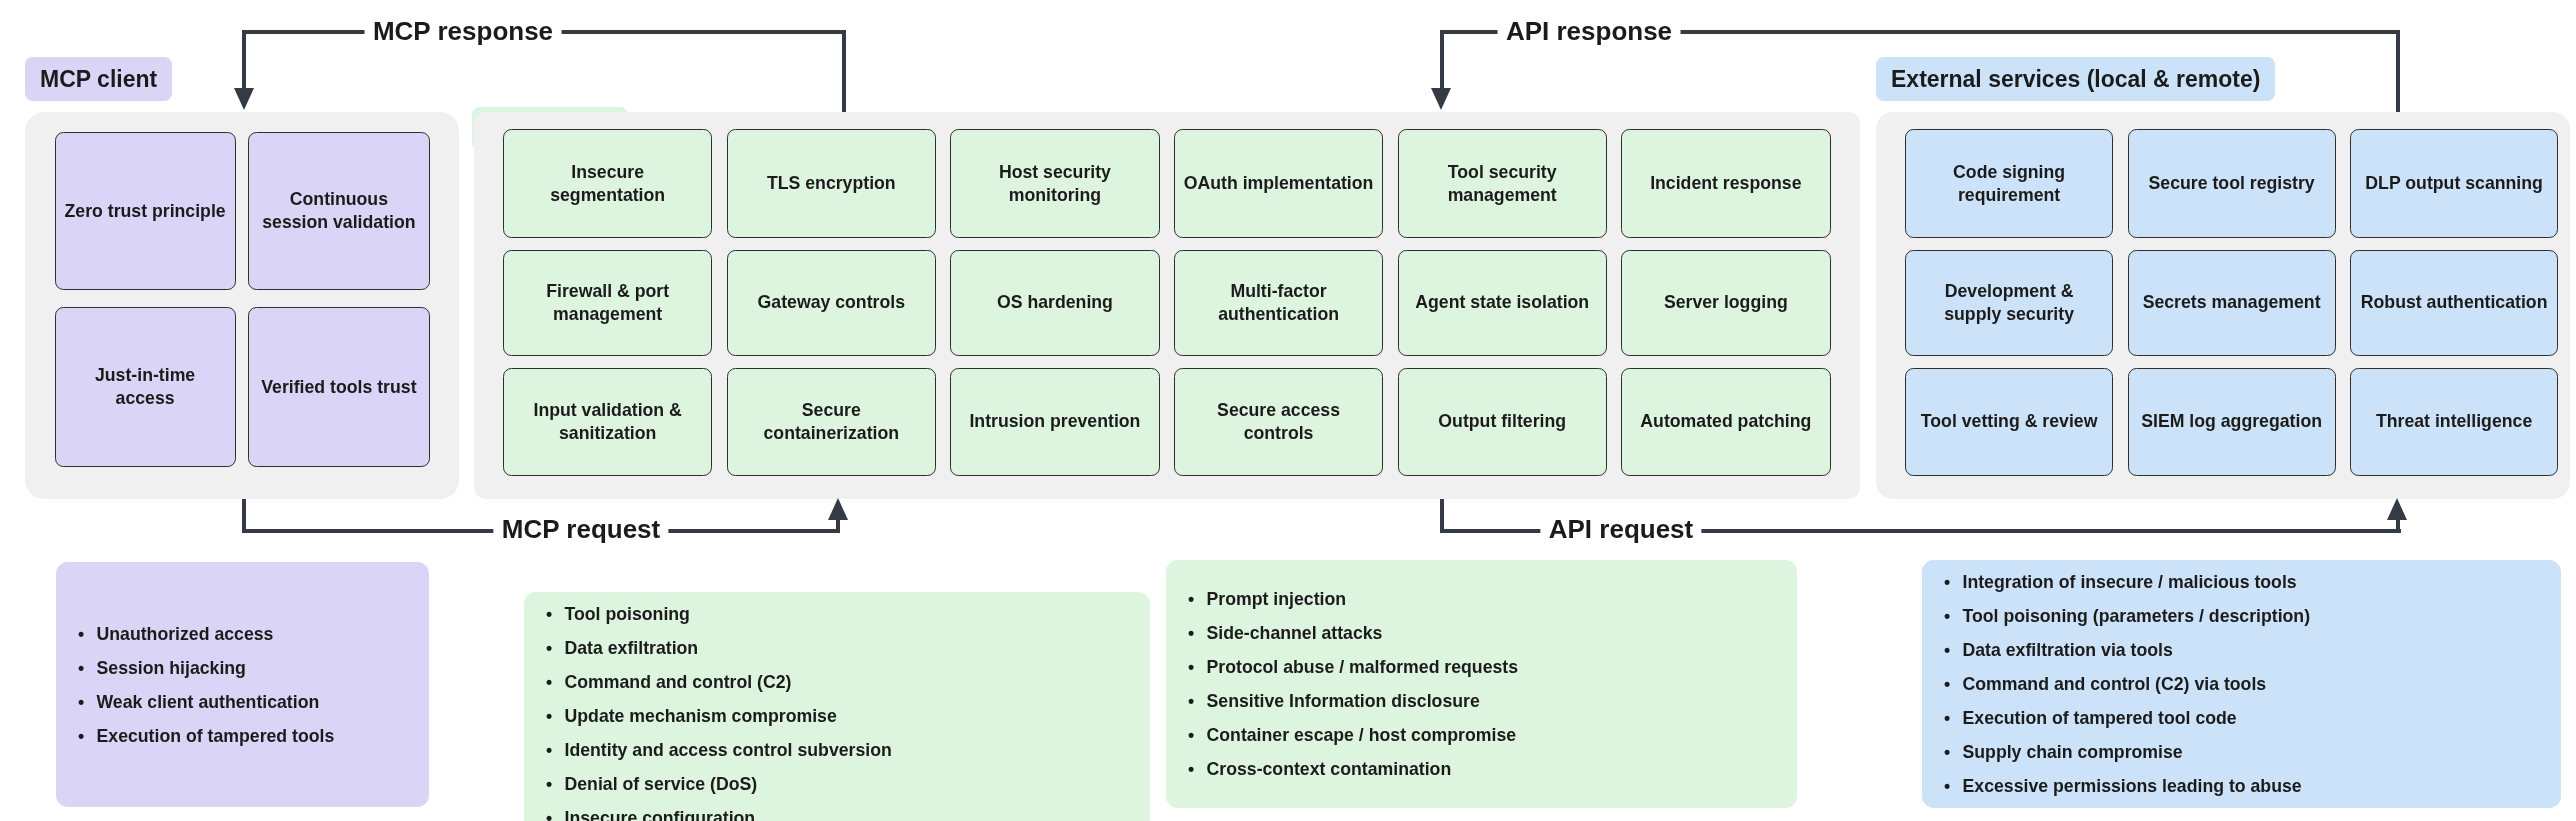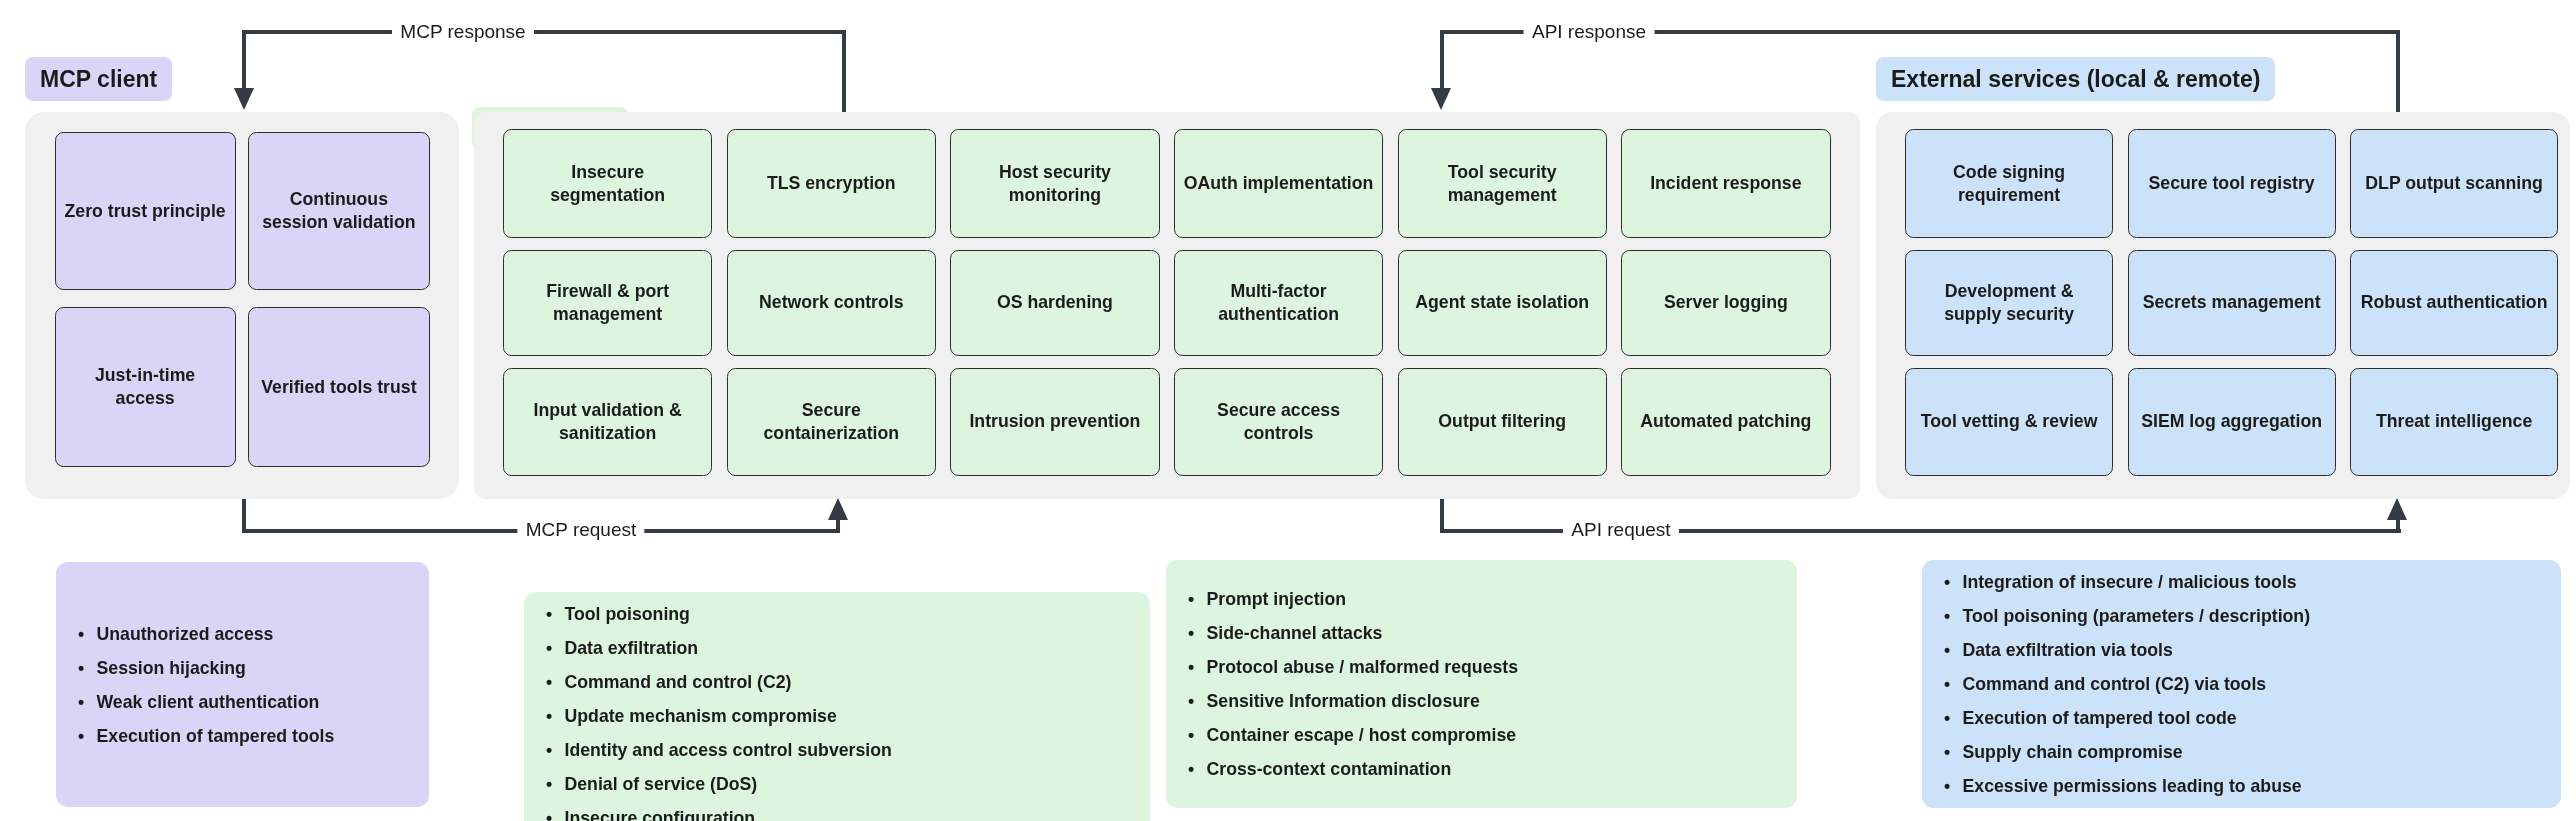--- a/index.html
+++ b/index.html
@@ -41,21 +41,21 @@
 
   
   .hline,.vline{position:absolute;background:var(--arrow);}
   .hline{height:4.2px;}
   .vline{width:4.2px;}
   .ah-down{position:absolute;width:0;height:0;border-left:10px solid transparent;
            border-right:10px solid transparent;border-top:22px solid var(--arrow);}
   .ah-up{position:absolute;width:0;height:0;border-left:10px solid transparent;
          border-right:10px solid transparent;border-bottom:22px solid var(--arrow);}
   .aLabel{position:absolute;transform:translateX(-50%);background:#ffffff;padding:0 8.4px;
-          font-size:19px;font-weight:400;line-height:27px;white-space:nowrap;color:#1b1b1b;}
+          font-size:26px;font-weight:700;line-height:27px;white-space:nowrap;color:#1b1b1b;}
 </style>
 </head>
 <body>
 
 <div class="stage">
 
   <div class="chip chip-client">MCP client</div>
   <div class="chip chip-server">MCP server</div>
   <div class="chip chip-external">External services (local &amp; remote)</div>
 
@@ -89,21 +89,21 @@
       <div class="box box-green">
         <span>Tool security management</span>
       </div>
       <div class="box box-green">
         <span>Incident response</span>
       </div>
       <div class="box box-green">
         <span>Firewall &amp; port management</span>
       </div>
       <div class="box box-green">
-        <span>Network controls</span>
+        <span>Gateway controls</span>
       </div>
       <div class="box box-green">
         <span>OS hardening</span>
       </div>
       <div class="box box-green">
         <span>Multi-factor authentication</span>
       </div>
       <div class="box box-green">
         <span>Agent state isolation</span>
       </div>

